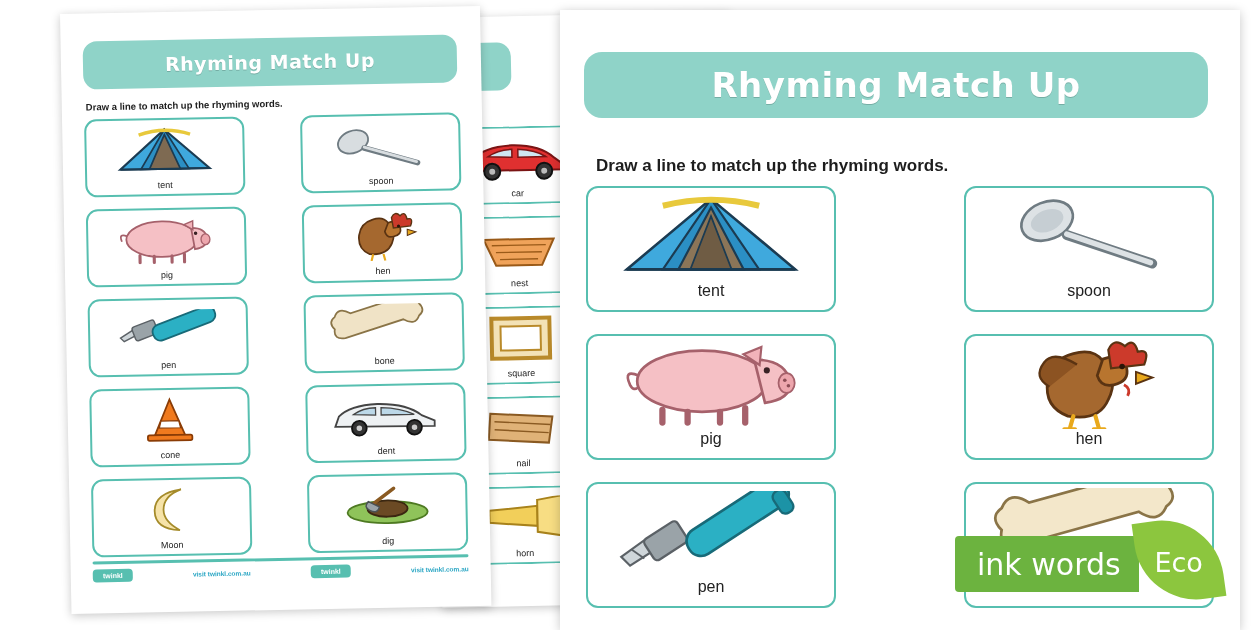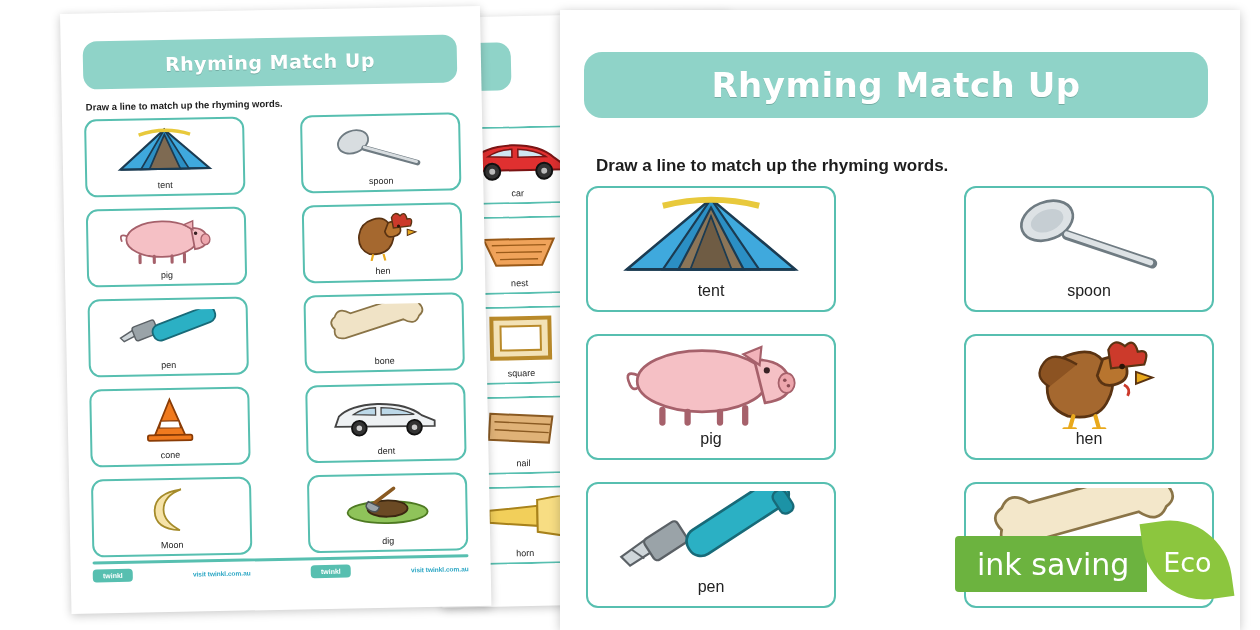--- a/index.html
+++ b/index.html
@@ -402,20 +402,20 @@
             <path d="M44 16 q-22 -14 -30 6 q-14 10 0 24 q-4 20 20 16 l130 -36 q22 14 30 -6 q14 -10 0 -24 q4 -20 -20 -16 Z" fill="#f3e7ca" stroke="#8a7447" stroke-width="3"></path>
           </svg>
         </div>
         <div class="label">bone</div>
       </div>
 
     </div>
   </div>
 
   <div id="eco">
-    <div class="bar">ink saving</div>
+    <div class="bar">ink words</div>
     <div class="leaf">
       <div class="shape"></div>
       <div class="txt">Eco</div>
     </div>
   </div>
 
 </div>
 
 </body></html>

